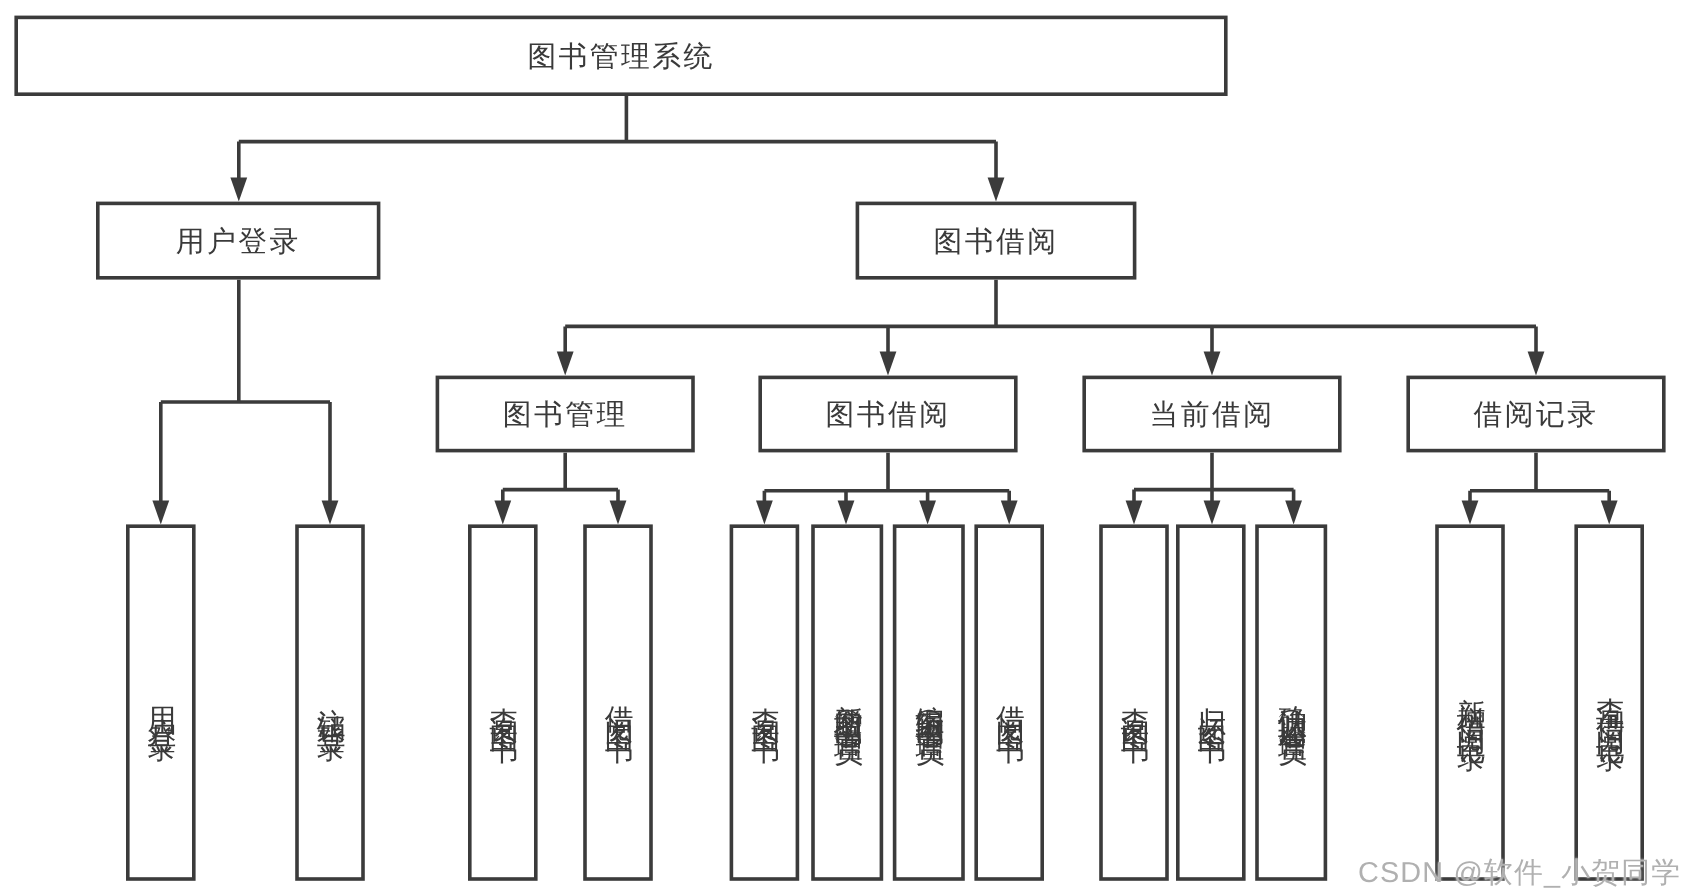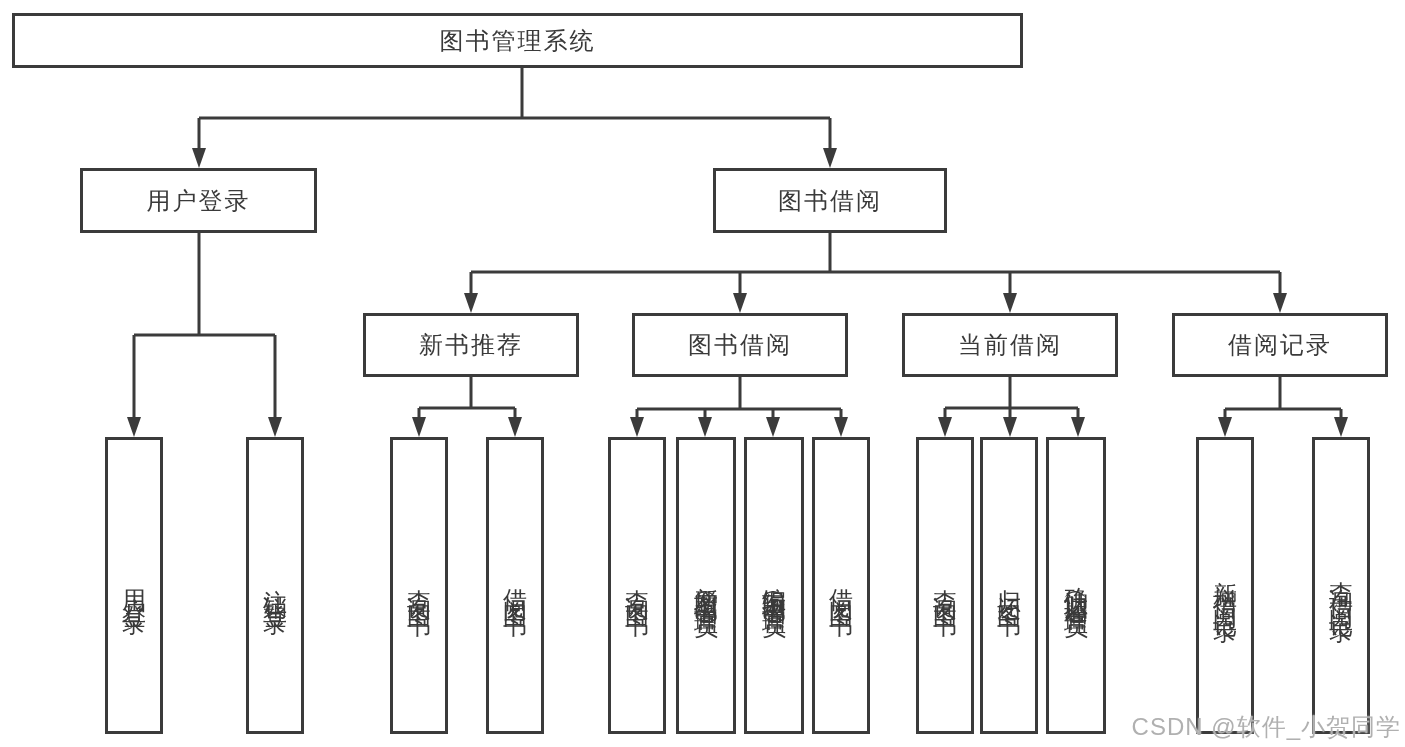--- a/index.html
+++ b/index.html
@@ -75,26 +75,26 @@
       <path fill="#3b3b3b" stroke="none" d="M1010 437 L1003 417 L1017 417 Z"></path>
       <path fill="#3b3b3b" stroke="none" d="M1078 437 L1071 417 L1085 417 Z"></path>
     </g>
     <g>
       <path d="M1280 377 V409 M1225 409 H1341 M1225 409 V419 M1341 409 V419"></path>
       <path fill="#3b3b3b" stroke="none" d="M1225 437 L1218 417 L1232 417 Z"></path>
       <path fill="#3b3b3b" stroke="none" d="M1341 437 L1334 417 L1348 417 Z"></path>
     </g>
   </svg>
 
-  <div class="box" style="left:12px;top:13px;width:1011px;height:55px;">图书管理系统</div>
+  <div class="box" style="left:12px;top:13px;width:1011px;height:67px;">图书管理系统</div>
 
   <div class="box" style="left:80px;top:168px;width:237px;height:65px;">用户登录</div>
   <div class="box" style="left:713px;top:168px;width:234px;height:65px;">图书借阅</div>
 
-  <div class="box" style="left:363px;top:313px;width:216px;height:64px;">新书推荐</div>
+  <div class="box" style="left:363px;top:313px;width:216px;height:64px;">图书管理</div>
   <div class="box" style="left:902px;top:313px;width:216px;height:64px;">当前借阅</div>
   <div class="box" style="left:632px;top:313px;width:216px;height:64px;">图书借阅</div>
   <div class="box" style="left:1172px;top:313px;width:216px;height:64px;">借阅记录</div>
 
   <div class="box leaf" style="left:105px;top:437px;width:58px;height:297px;">用户登录</div>
   <div class="box leaf" style="left:246px;top:437px;width:58px;height:297px;">注销登录</div>
 
   <div class="box leaf" style="left:390px;top:437px;width:58px;height:297px;">查询图书</div>
   <div class="box leaf" style="left:486px;top:437px;width:58px;height:297px;">借阅图书</div>
 

